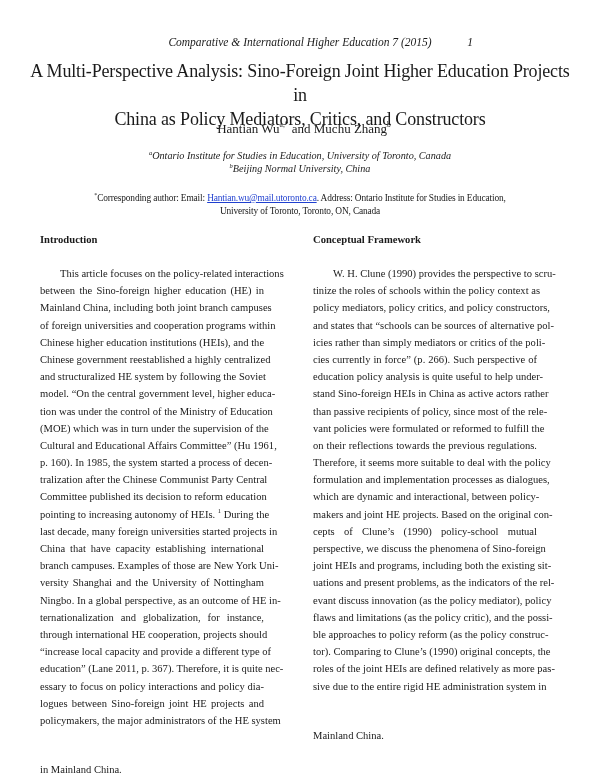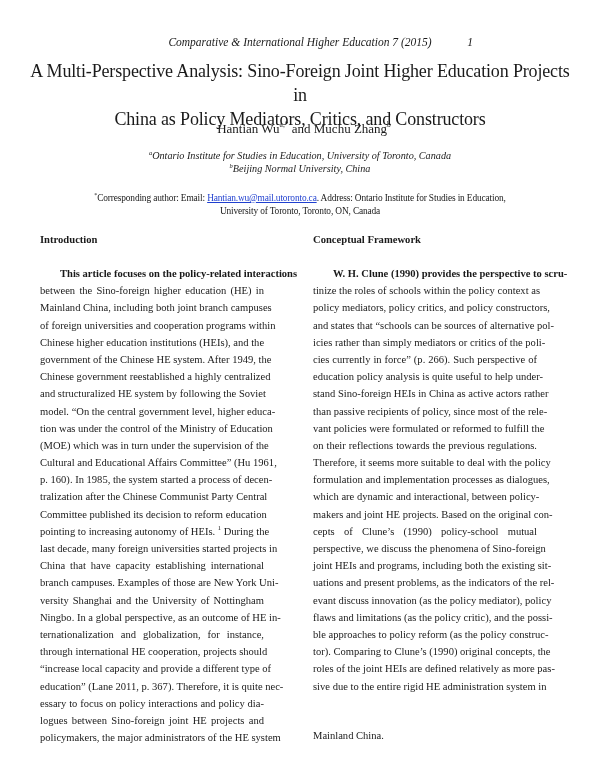--- a/index.html
+++ b/index.html
@@ -43,21 +43,21 @@
   .col.left { left: 40px; }
   .col.right { left: 313px; }
   .section-heading {
     font-weight: bold; font-size: 10.6px; height: 32px; line-height: 14px; font-family: Liberation Serif, serif;
   }
   .para { font-size: 10.55px; line-height: 17.2px; }
   .line {
     display: block; text-align: justify; text-align-last: justify; white-space: nowrap;
     height: 17.2px; overflow: visible;
   }
-  .line.first { text-indent: 20px; font-weight: bold; }
+  .line.first { text-indent: 20px; }
   .line.last { text-align-last: left; margin-top: 32px; }
   .line sup { font-size: 6.5px; vertical-align: 5px; line-height: 0; }
 </style>
 </head>
 <body>
 
 <div class="running-head">
   <span class="journal">Comparative &amp; International Higher Education 7 (2015)</span>
   <span class="pageno">1</span>
 </div>
@@ -82,21 +82,20 @@
 </div>
 
 <div class="col left">
   <div class="section-heading">Introduction</div>
   <div class="para" id="intro-para">
       <span class="line first"><span>This article focuses on the policy-related interactions</span></span>
       <span class="line"><span>between the Sino-foreign higher education (HE) in</span></span>
       <span class="line"><span>Mainland China, including both joint branch campuses</span></span>
       <span class="line"><span>of foreign universities and cooperation programs within</span></span>
       <span class="line"><span>Chinese higher education institutions (HEIs), and the</span></span>
-      <span class="line"><span>government of the Chinese HE system. After 1949, the</span></span>
       <span class="line"><span>Chinese government reestablished a highly centralized</span></span>
       <span class="line"><span>and structuralized HE system by following the Soviet</span></span>
       <span class="line"><span>model. “On the central government level, higher educa-</span></span>
       <span class="line"><span>tion was under the control of the Ministry of Education</span></span>
       <span class="line"><span>(MOE) which was in turn under the supervision of the</span></span>
       <span class="line"><span>Cultural and Educational Affairs Committee” (Hu 1961,</span></span>
       <span class="line"><span>p. 160). In 1985, the system started a process of decen-</span></span>
       <span class="line"><span>tralization after the Chinese Communist Party Central</span></span>
       <span class="line"><span>Committee published its decision to reform education</span></span>
       <span class="line"><span>pointing to increasing autonomy of HEIs.</span> <sup>1</sup><span> During the</span></span>

